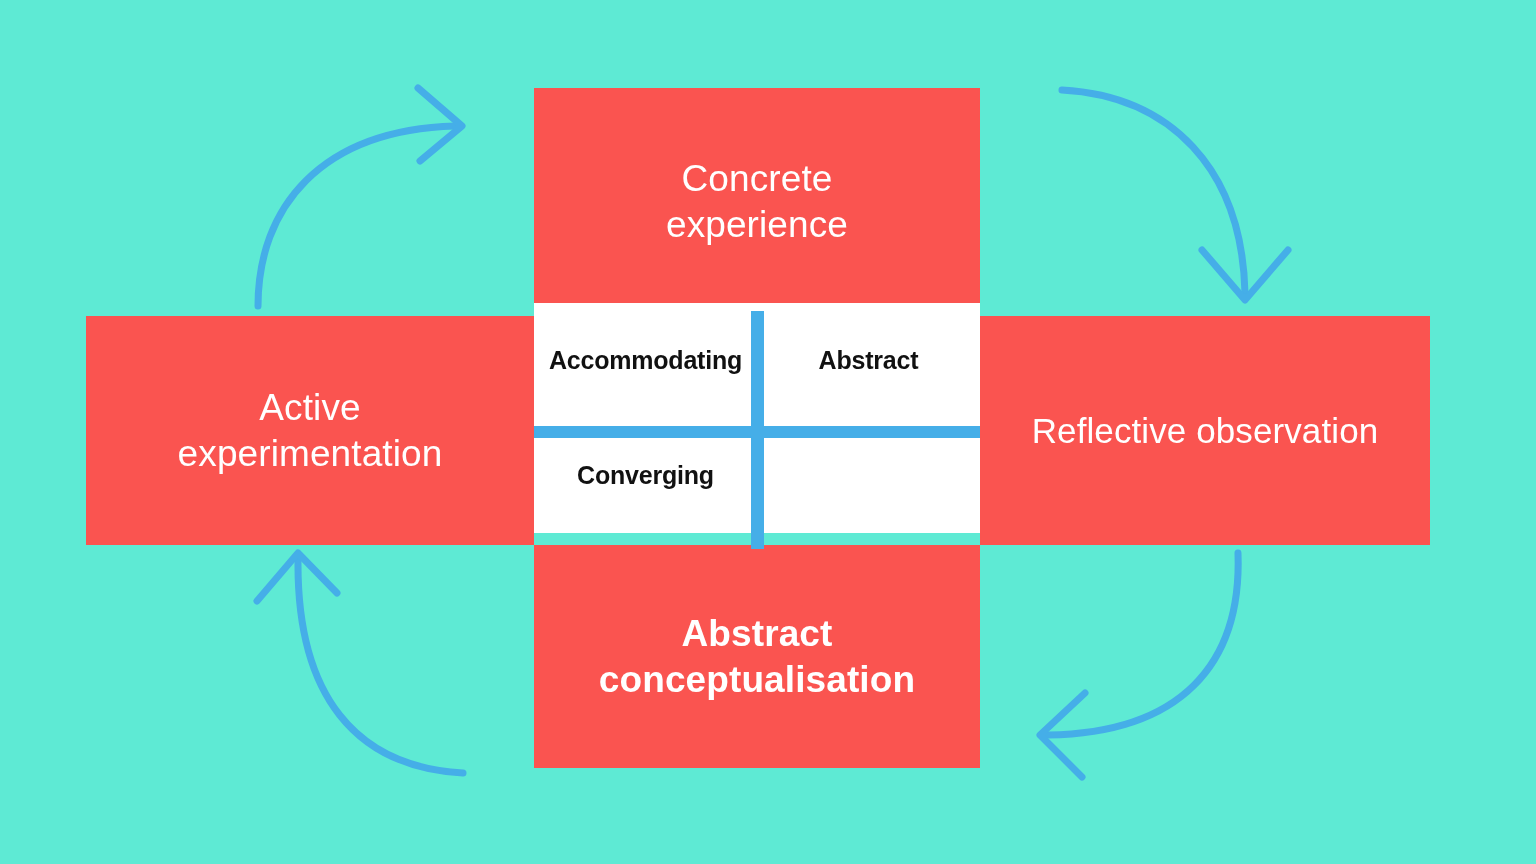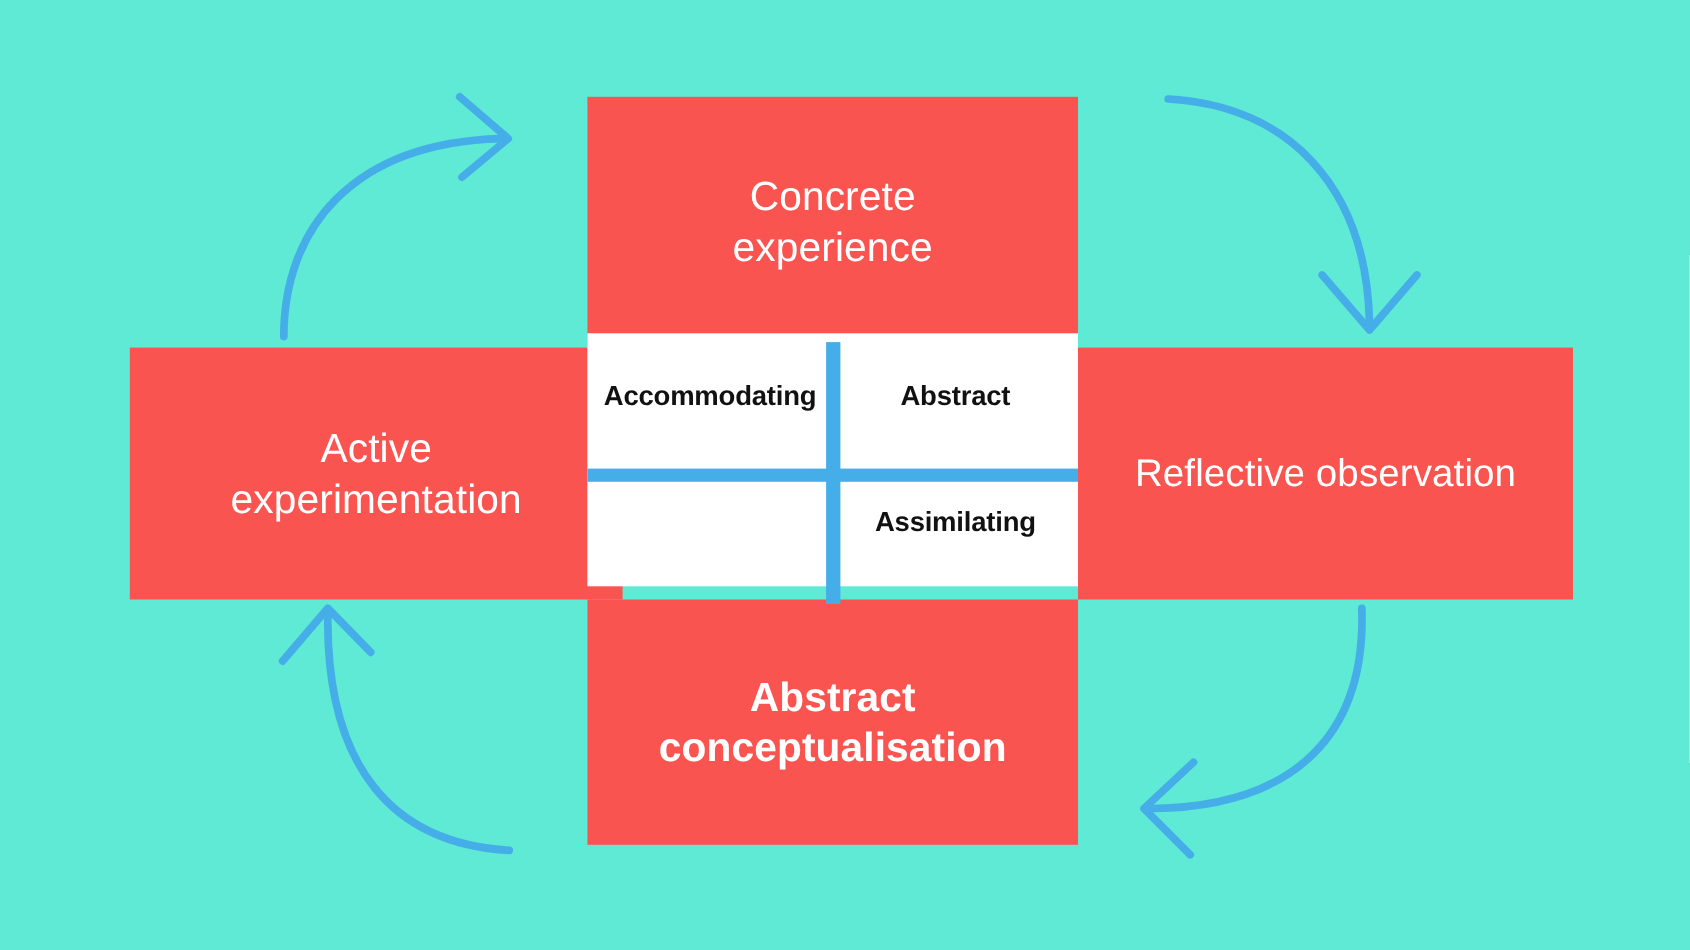--- a/index.html
+++ b/index.html
@@ -50,21 +50,20 @@
   #stage-abstract-conceptualisation {
     left: 534px;  top: 545px;
     width: 446px; height: 223px;
     font-size: 37px;
     font-weight: bold;
   }
   #stage-active-experimentation {
     left: 86px;   top: 316px;
     width: 448px; height: 229px;
     font-size: 37px;
-    margin-left: 32px;
   }
 
   
   #quadrant-matrix {
     position: absolute;
     left: 534px; top: 303px;
     width: 446px; height: 230px;
     background: #ffffff;
   }
   .quadrant {
@@ -145,22 +144,22 @@
 experimentation</span>
   </div>
 
   <div id="quadrant-matrix">
     <div class="quadrant" id="quadrant-accommodating">
       <span>Accommodating</span>
     </div>
     <div class="quadrant" id="quadrant-diverging">
       <span>Abstract</span>
     </div>
-    <div class="quadrant" id="quadrant-assimilating">
-      <span>Assimilating</span>
+    <div class="quadrant" id="quadrant-converging">
+      <span>Converging</span>
     </div>
   </div>
 
   <div id="divider-vertical"></div>
   <div id="divider-horizontal"></div>
 
   <svg class="arrow-svg" id="arrow-top-left" viewBox="0 0 250 240">
     <path class="arrow-path" d="M 18 228 C 18 130, 80 52, 215 48"></path>
     <path class="arrow-path" d="M 178 10 L 222 48 L 180 83"></path>
   </svg>

